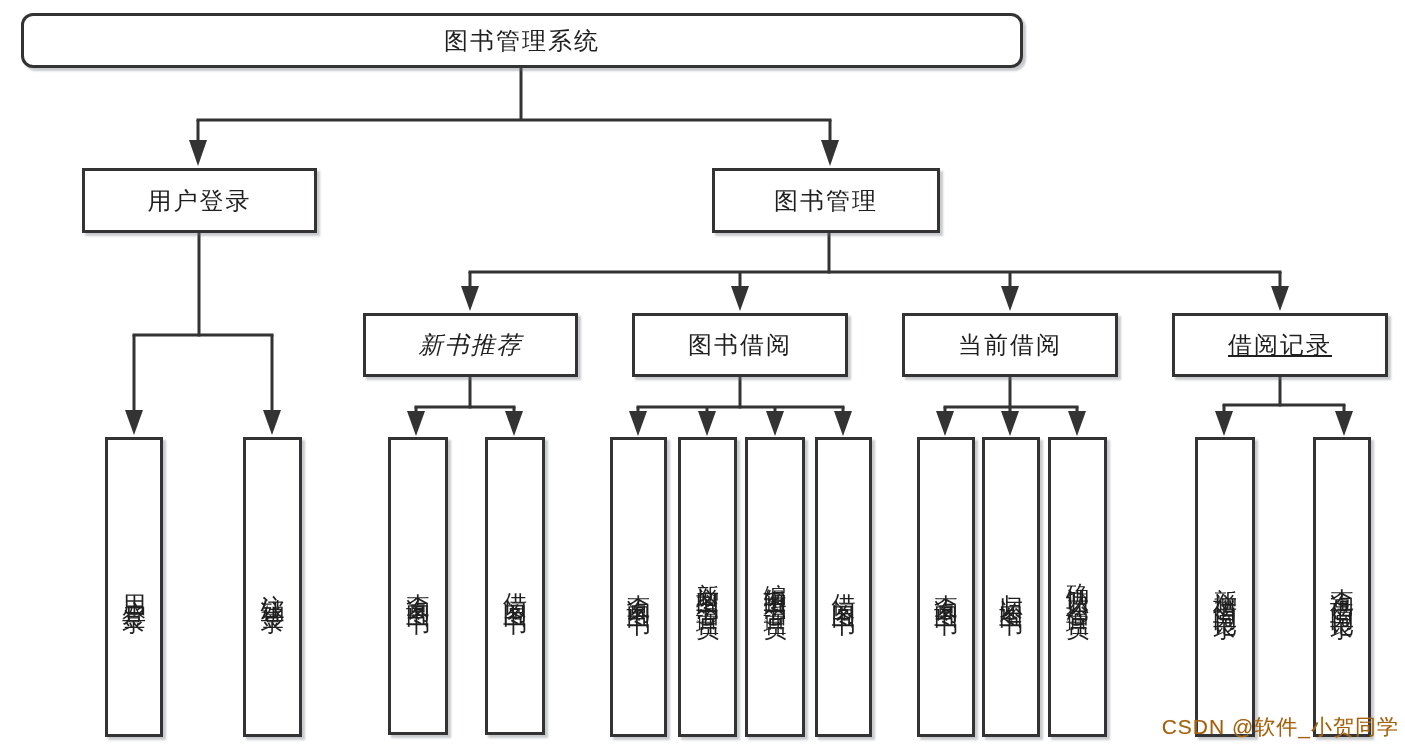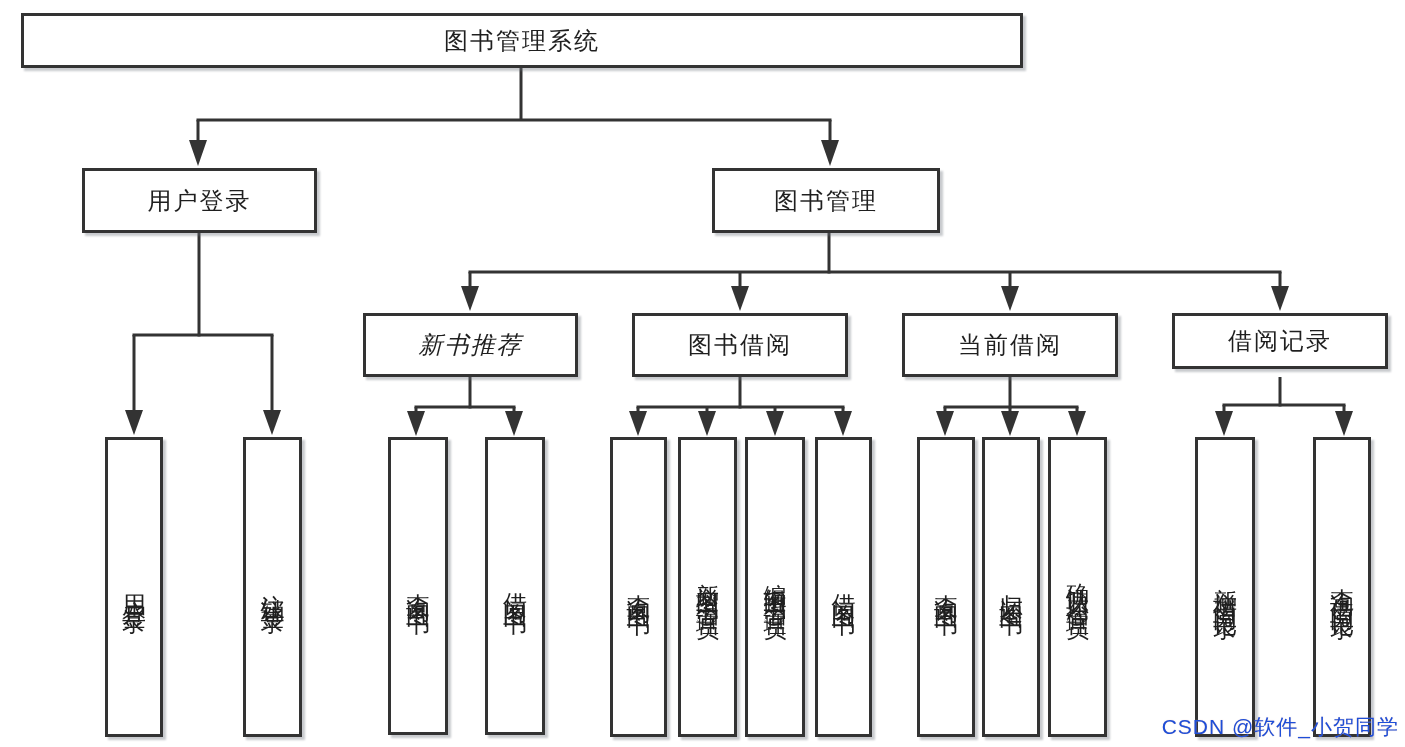--- a/index.html
+++ b/index.html
@@ -12,45 +12,45 @@
     position:absolute;box-sizing:border-box;background:#ffffff;border:3px solid #333333;
     display:flex;align-items:center;justify-content:center;z-index:1;
     box-shadow:3px 3px 2px rgba(110,115,125,0.38);
   }
   .hbox{font-size:24px;letter-spacing:2px;}
   .vbox span{
     writing-mode:vertical-rl;text-orientation:mixed;
     font-size:24px;letter-spacing:6px;line-height:1;white-space:nowrap;
   }
   
-  .b-root{left:21px;top:13px;width:1002px;height:55px;}
+  .b-root{left:21px;top:13px;width:1002px;height:55px;border-radius:12px;}
   .b-login{left:82px;top:168px;width:235px;height:65px;}
   .b-mgmt{left:712px;top:168px;width:228px;height:65px;}
   .b-l3a{left:363px;top:313px;width:215px;height:64px;font-style:italic;}
   .b-l3b{left:632px;top:313px;width:216px;height:64px;}
   .b-l3c{left:902px;top:313px;width:216px;height:64px;}
-  .b-l3d{left:1172px;top:313px;width:216px;height:56px;}
+  .b-l3d{left:1172px;top:313px;width:216px;height:64px;text-decoration:underline;}
   
   .v1{left:105px;top:437px;width:58px;height:300px;}
   .v2{left:243px;top:437px;width:59px;height:300px;}
   .v3{left:388px;top:437px;width:60px;height:298px;}
   .v4{left:485px;top:437px;width:60px;height:298px;}
   .v5{left:610px;top:437px;width:57px;height:300px;}
   .v6{left:678px;top:437px;width:59px;height:300px;}
   .v7{left:745px;top:437px;width:60px;height:300px;}
   .v8{left:815px;top:437px;width:57px;height:300px;}
   .v9{left:917px;top:437px;width:58px;height:300px;}
   .v10{left:982px;top:437px;width:58px;height:300px;}
   .v11{left:1048px;top:437px;width:59px;height:300px;}
   .v12{left:1195px;top:437px;width:60px;height:300px;}
   .v13{left:1313px;top:437px;width:58px;height:300px;}
   .long span{letter-spacing:5px;font-size:23px;}
   #watermark{
     position:absolute;right:6px;bottom:6px;z-index:2;
-    font-size:21px;color:#1d4ed8;letter-spacing:1px;
+    font-size:21px;color:#a16207;letter-spacing:1px;
     text-shadow:0 0 1px rgba(219,164,158,0.6);
   }
 </style>
 </head>
 <body>
 
 <div id="canvas">
 
   <svg id="wires" width="1405" height="747" viewBox="0 0 1405 747">
     <g stroke="#333333" stroke-width="3" fill="none">

